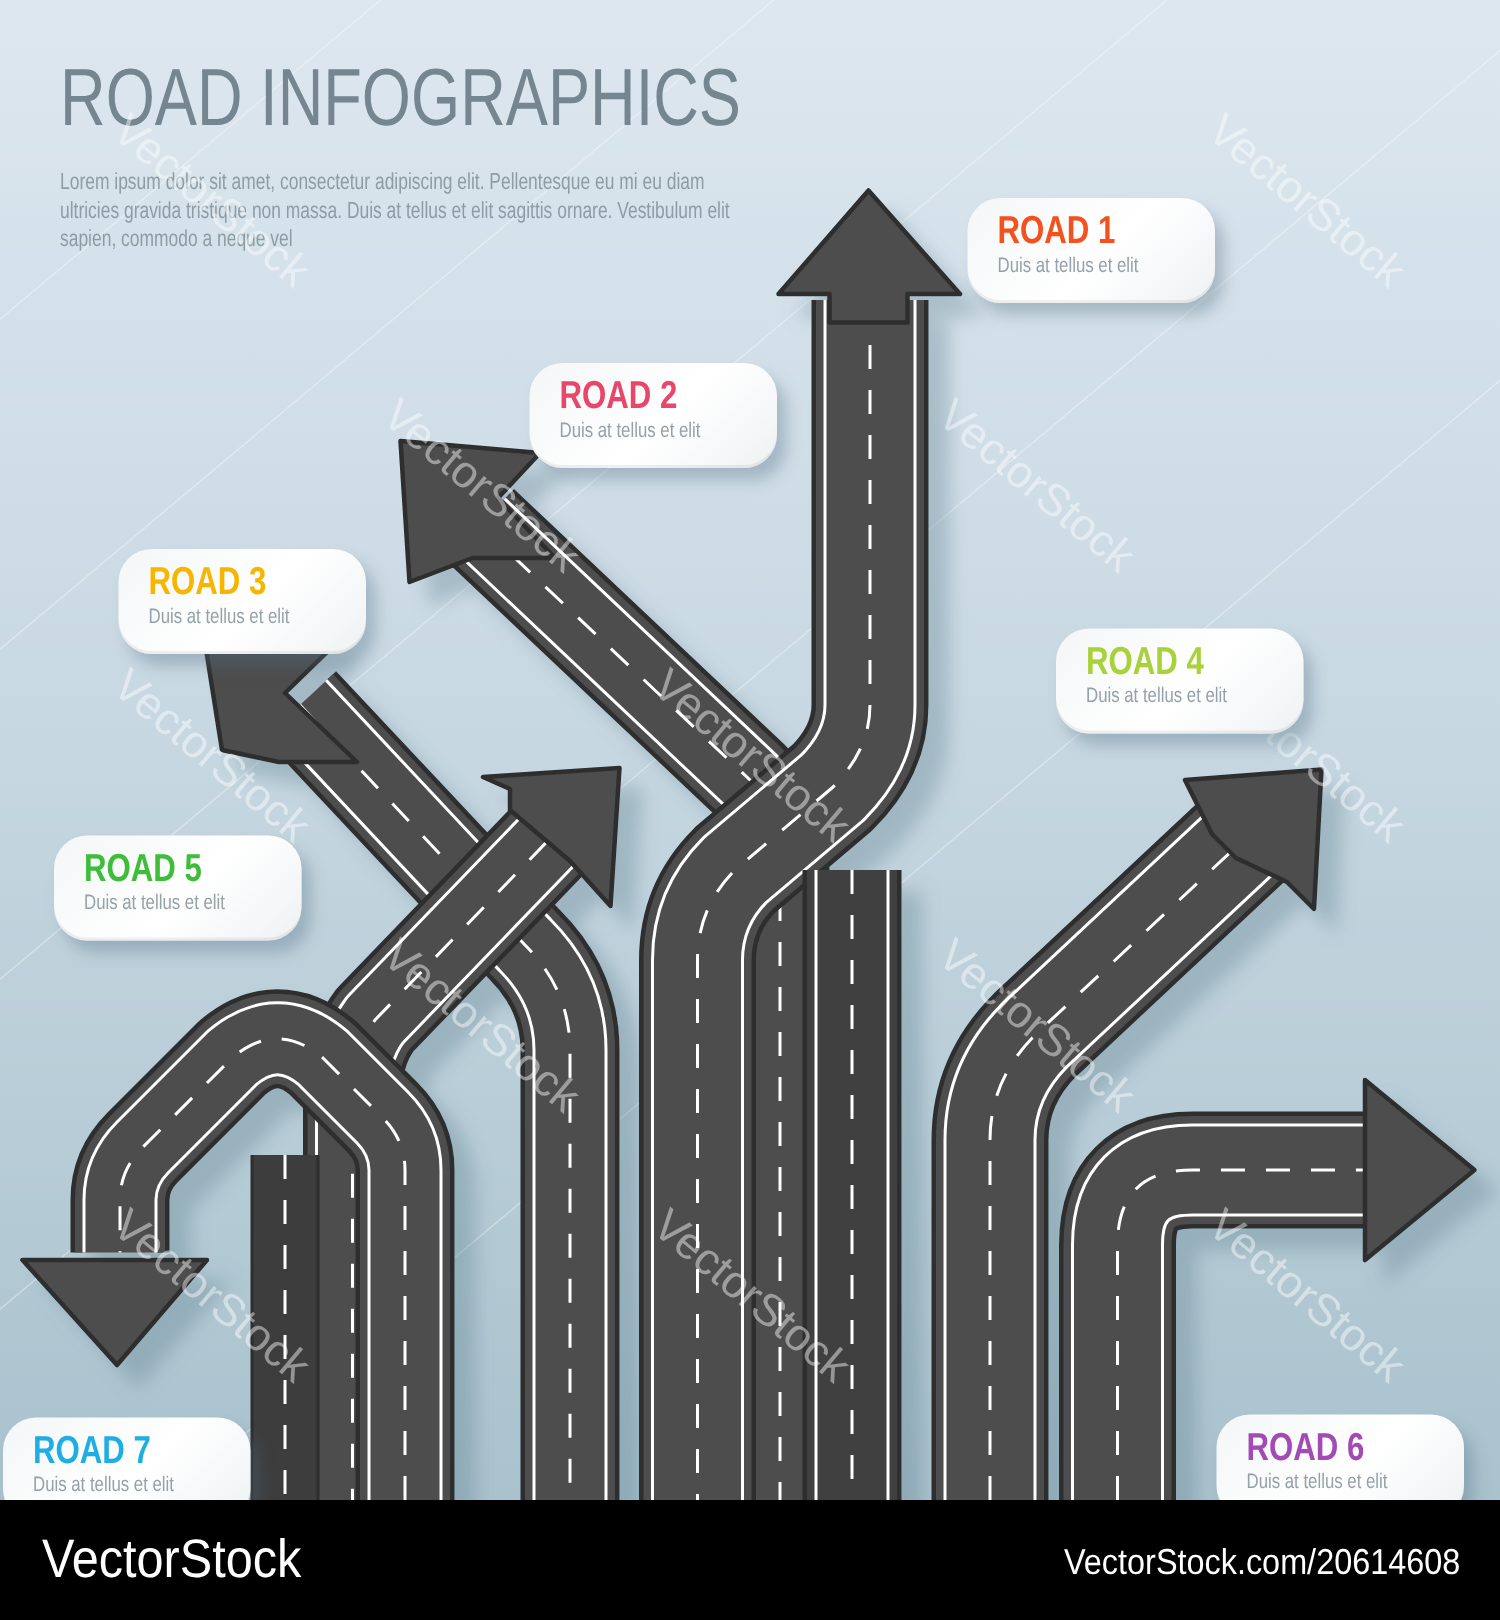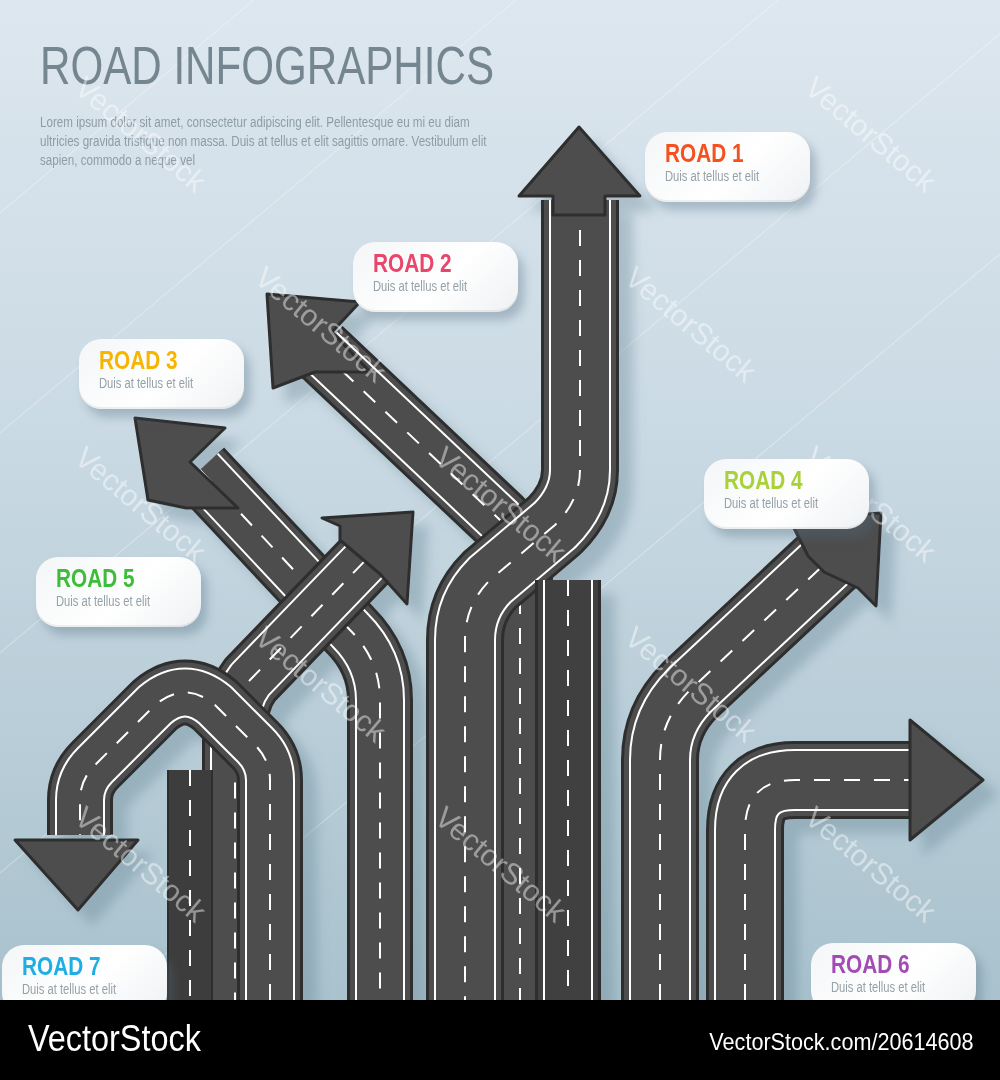--- a/index.html
+++ b/index.html
@@ -138,25 +138,25 @@
   <div class="wm" style="left:820px;top:800px">VectorStock</div>
 
   <div class="label" style="left:645px;top:105px;width:165px">
     <div class="lt" style="color:#f4511e">ROAD 1</div>
     <div class="ls">Duis at tellus et elit</div>
   </div>
   <div class="label" style="left:353px;top:215px;width:165px">
     <div class="lt" style="color:#e8476b">ROAD 2</div>
     <div class="ls">Duis at tellus et elit</div>
   </div>
-  <div class="label" style="left:79px;top:312px;width:165px">
+  <div class="label" style="left:79px;top:339px;width:165px">
     <div class="lt" style="color:#f7b500">ROAD 3</div>
     <div class="ls">Duis at tellus et elit</div>
   </div>
-  <div class="label" style="left:704px;top:432px;width:165px">
+  <div class="label" style="left:704px;top:392px;width:165px">
     <div class="lt" style="color:#a9d13a">ROAD 4</div>
     <div class="ls">Duis at tellus et elit</div>
   </div>
   <div class="label" style="left:36px;top:530px;width:165px">
     <div class="lt" style="color:#3dbd3a">ROAD 5</div>
     <div class="ls">Duis at tellus et elit</div>
   </div>
   <div class="label" style="left:811px;top:916px;width:165px">
     <div class="lt" style="color:#a34bb5">ROAD 6</div>
     <div class="ls">Duis at tellus et elit</div>

